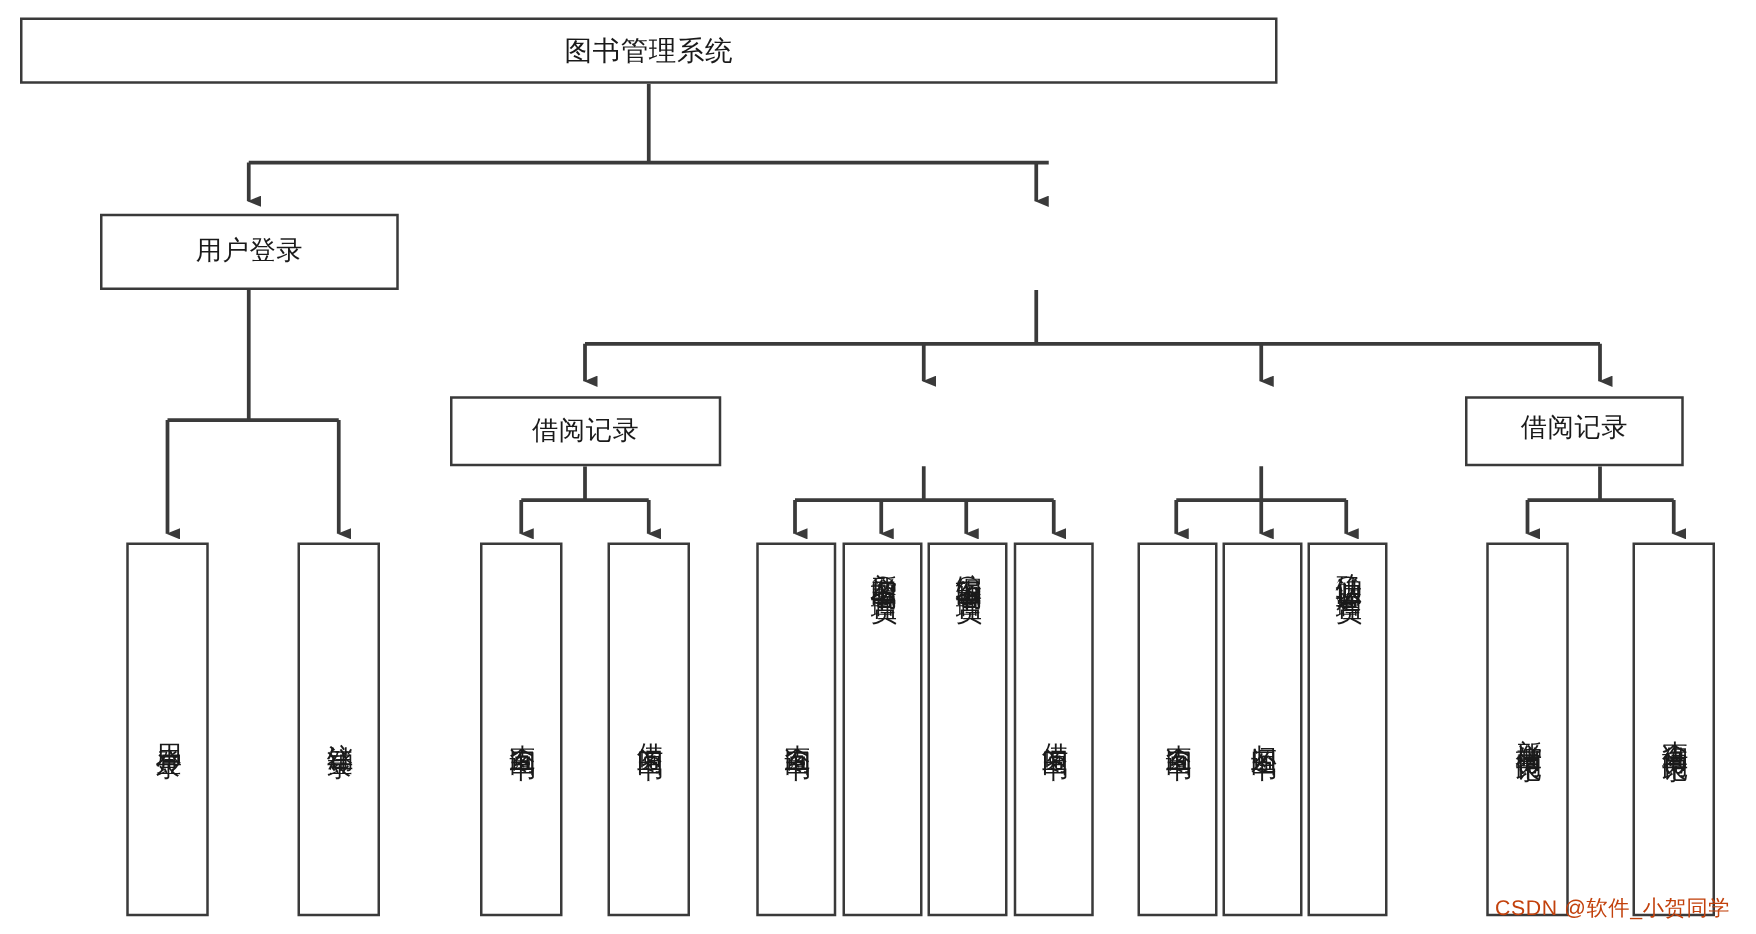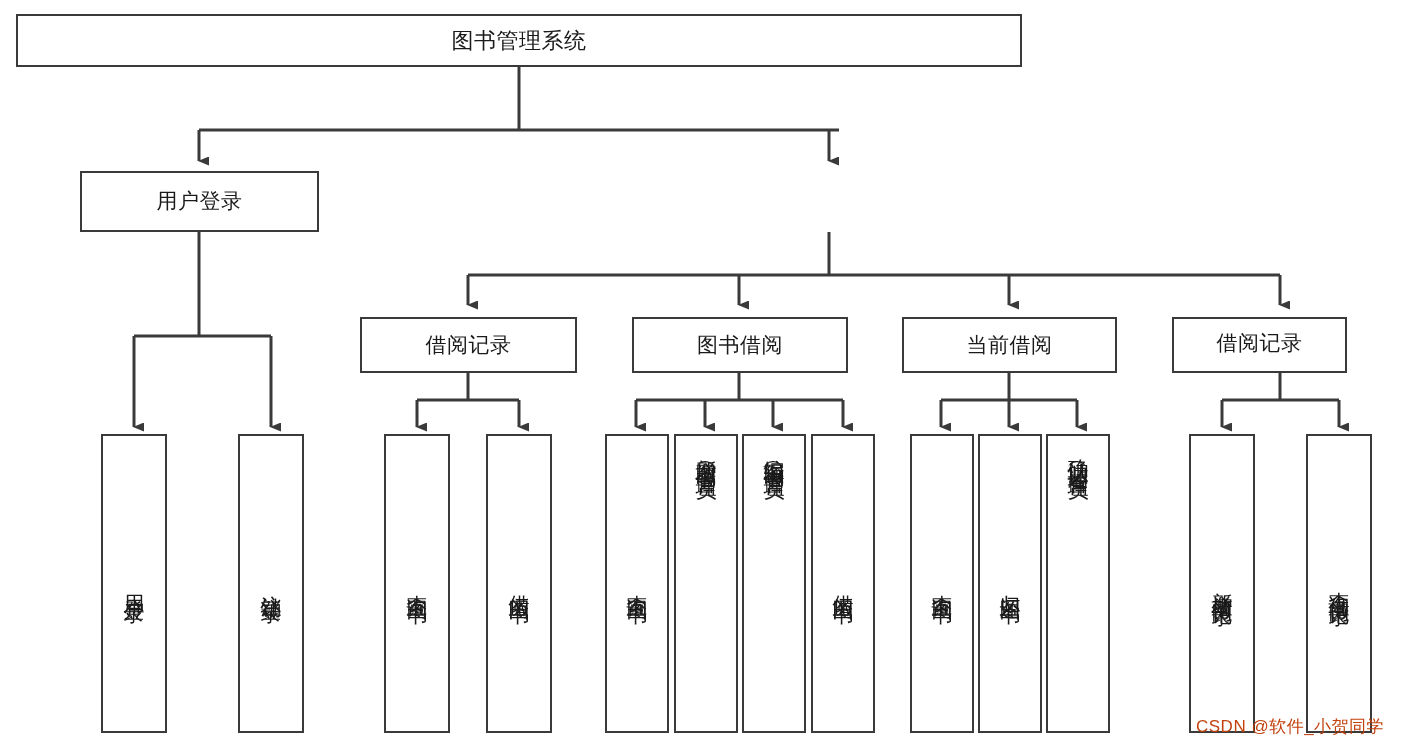--- a/index.html
+++ b/index.html
@@ -138,27 +138,21 @@
 
   <div class="node h" style="left:80px; top:171px; width:239px; height:61px;">
     <span class="node-label">用户登录</span>
   </div>
 
 
   <div class="node h" style="left:360px; top:317px; width:217px; height:56px;">
     <span class="node-label">借阅记录</span>
   </div>
 
-  <div class="node h" style="left:632px; top:317px; width:216px; height:56px;">
-    <span class="node-label">图书借阅</span>
-  </div>
-
-  <div class="node h" style="left:902px; top:317px; width:215px; height:56px;">
-    <span class="node-label">当前借阅</span>
-  </div>
+
 
   <div class="node h" style="left:1172px; top:317px; width:175px; height:56px;font-family:Liberation Mono, monospace;">
     <span class="node-label">借阅记录</span>
   </div>
 
   <div class="node v centered" style="left:101px; top:434px; width:66px; height:299px;">
     <span class="node-label">用户登录</span>
   </div>
 
   <div class="node v centered" style="left:238px; top:434px; width:66px; height:299px;">

